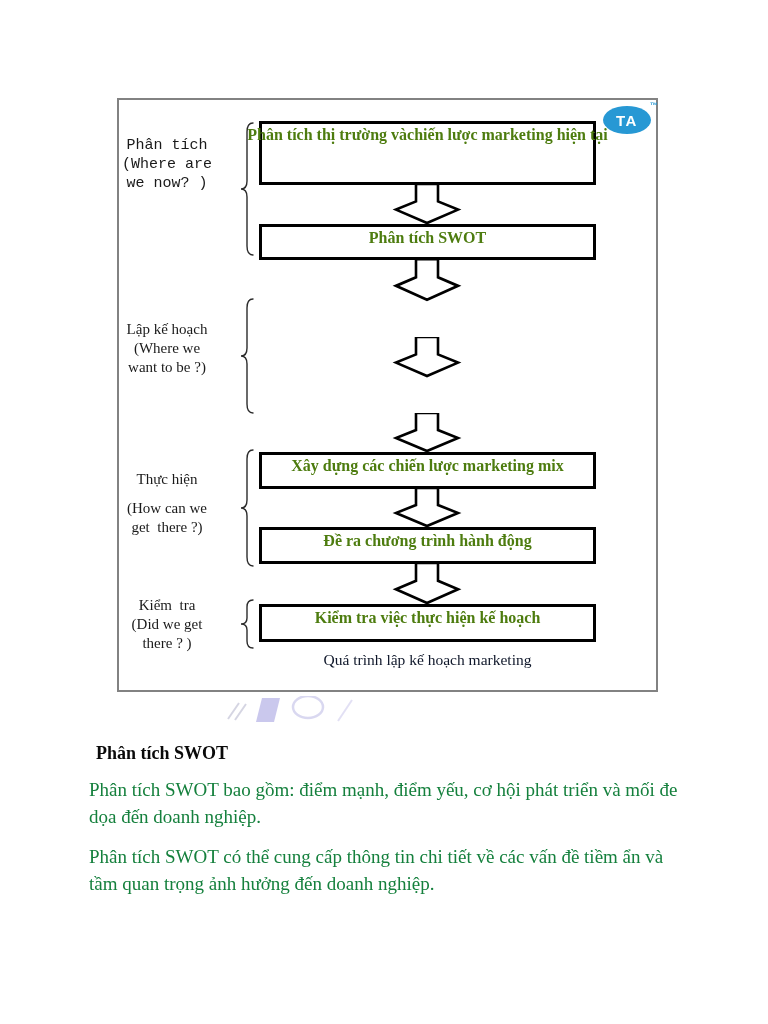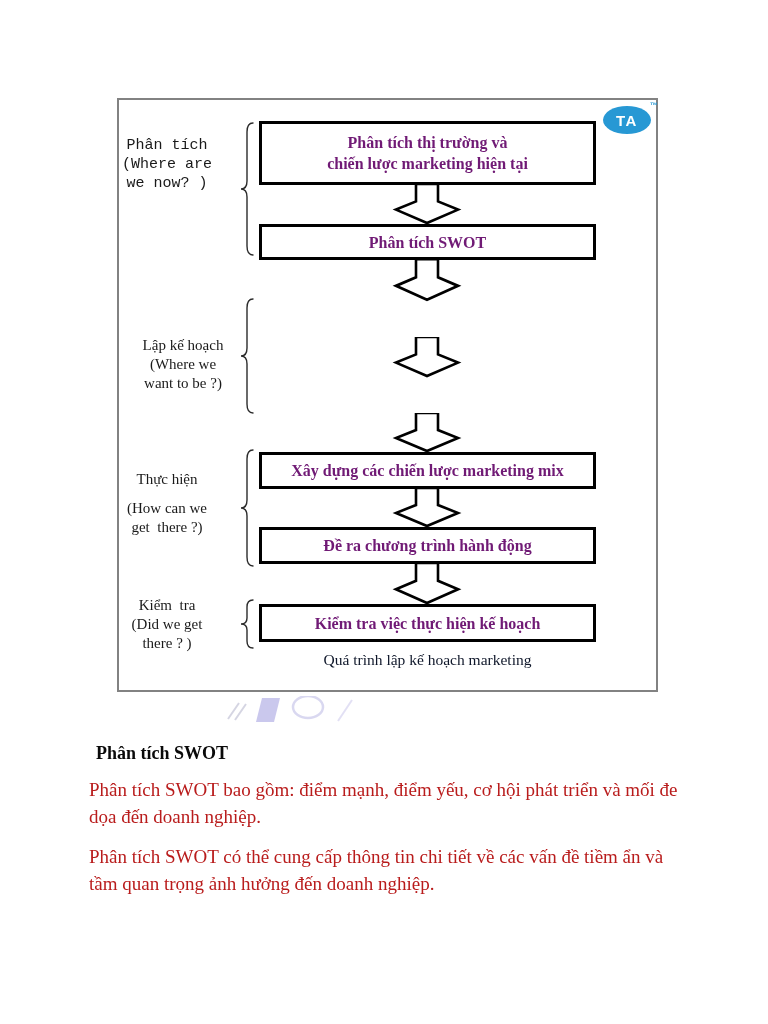--- a/index.html
+++ b/index.html
@@ -6,23 +6,23 @@
   body {
     width:768px; height:1024px; background:#ffffff; position:relative;
     font-family:"Liberation Serif","DejaVu Serif",serif; overflow:hidden;
   }
   .diagram {
     position:absolute; left:117px; top:98px; width:541px; height:594px;
     border:2px solid #828282; background:#ffffff; box-sizing:border-box;
   }
   .pbox {
     position:absolute; left:140px; width:337px; box-sizing:border-box;
-    border:3px solid #000; background:#fff; color:#701a75;
+    border:3px solid #000; background:#fff; color:#4d7c0f;
     font-weight:bold; font-size:16px; line-height:21px; text-align:center;
-    display:flex; flex-direction:column; justify-content:center;
+    display:flex; flex-direction:row; justify-content:center;
   }
   .pbox span { display:block; white-space:nowrap; }
   .box1 { top:21px;  height:64px; }
   .box2 { top:124px; height:36px; }
   .box3 { top:201px; height:37px; }
   .box4 { top:277px; height:37px; }
   .box5 { top:352px; height:37px; }
   .box6 { top:427px; height:37px; }
   .box7 { top:504px; height:38px;justify-content:center; }
   .arrow { position:absolute; left:268px; width:80px; }
@@ -31,21 +31,21 @@
   .a3 { top:237px; height:41px; }
   .a4 { top:313px; height:40px; }
   .a5 { top:388px; height:40px; }
   .a6 { top:463px; height:42px; }
   .stage-label {
     position:absolute; left:0; width:96px; text-align:center;
     font-size:15px; line-height:19px; color:#1a1a1a;
   }
   .stage-label span { display:block; white-space:pre-wrap; }
   .lbl1 { top:36px;font-family:Liberation Mono, monospace; }
-  .lbl2 { top:236px;padding-left:16px; }
+  .lbl2 { top:220px; }
   .lbl3 { top:370px; }
   .lbl3 .gap-after { margin-bottom:10px; }
   .lbl4 { top:496px; }
   .brace { position:absolute; left:120px; width:16px; }
   .b1 { top:22px;  height:134px; }
   .b2 { top:198px; height:116px; }
   .b3 { top:349px; height:118px; }
   .b4 { top:499px; height:50px; }
   .caption {
     position:absolute; left:140px; top:551px; width:337px; text-align:center;
@@ -62,21 +62,21 @@
     position:absolute; right:-7px; top:-5px; color:#2798d4; font-size:8px;
     letter-spacing:0;
   }
   .watermark { position:absolute; left:222px; top:696px; opacity:.85; }
   .heading {
     position:absolute; left:96px; top:743px;
     font-weight:bold; font-size:18px; color:#0a0a0a;
   }
   .para {
     position:absolute; left:89px; width:620px;
-    font-size:19px; line-height:27px; color:#b91c1c;
+    font-size:19px; line-height:27px; color:#15803d;
   }
   .p1 { top:776px; }
   .p2 { top:843px; }
   .para span { display:block; }
 </style>
 </head>
 <body>
 
 <div class="diagram">
 

